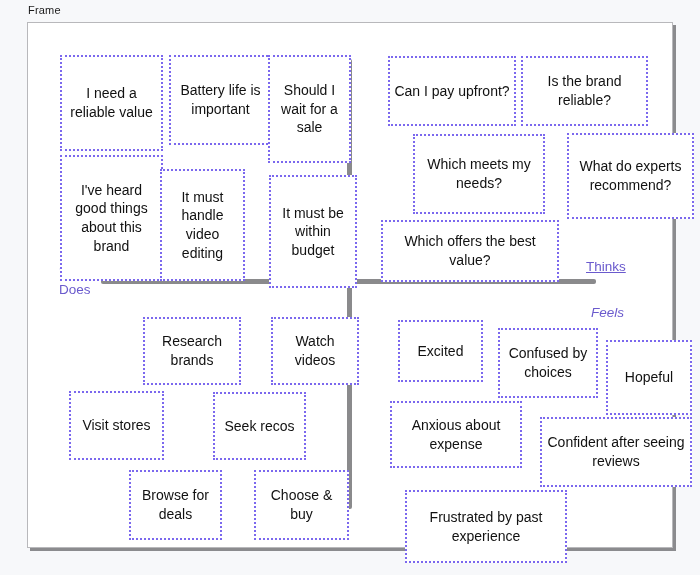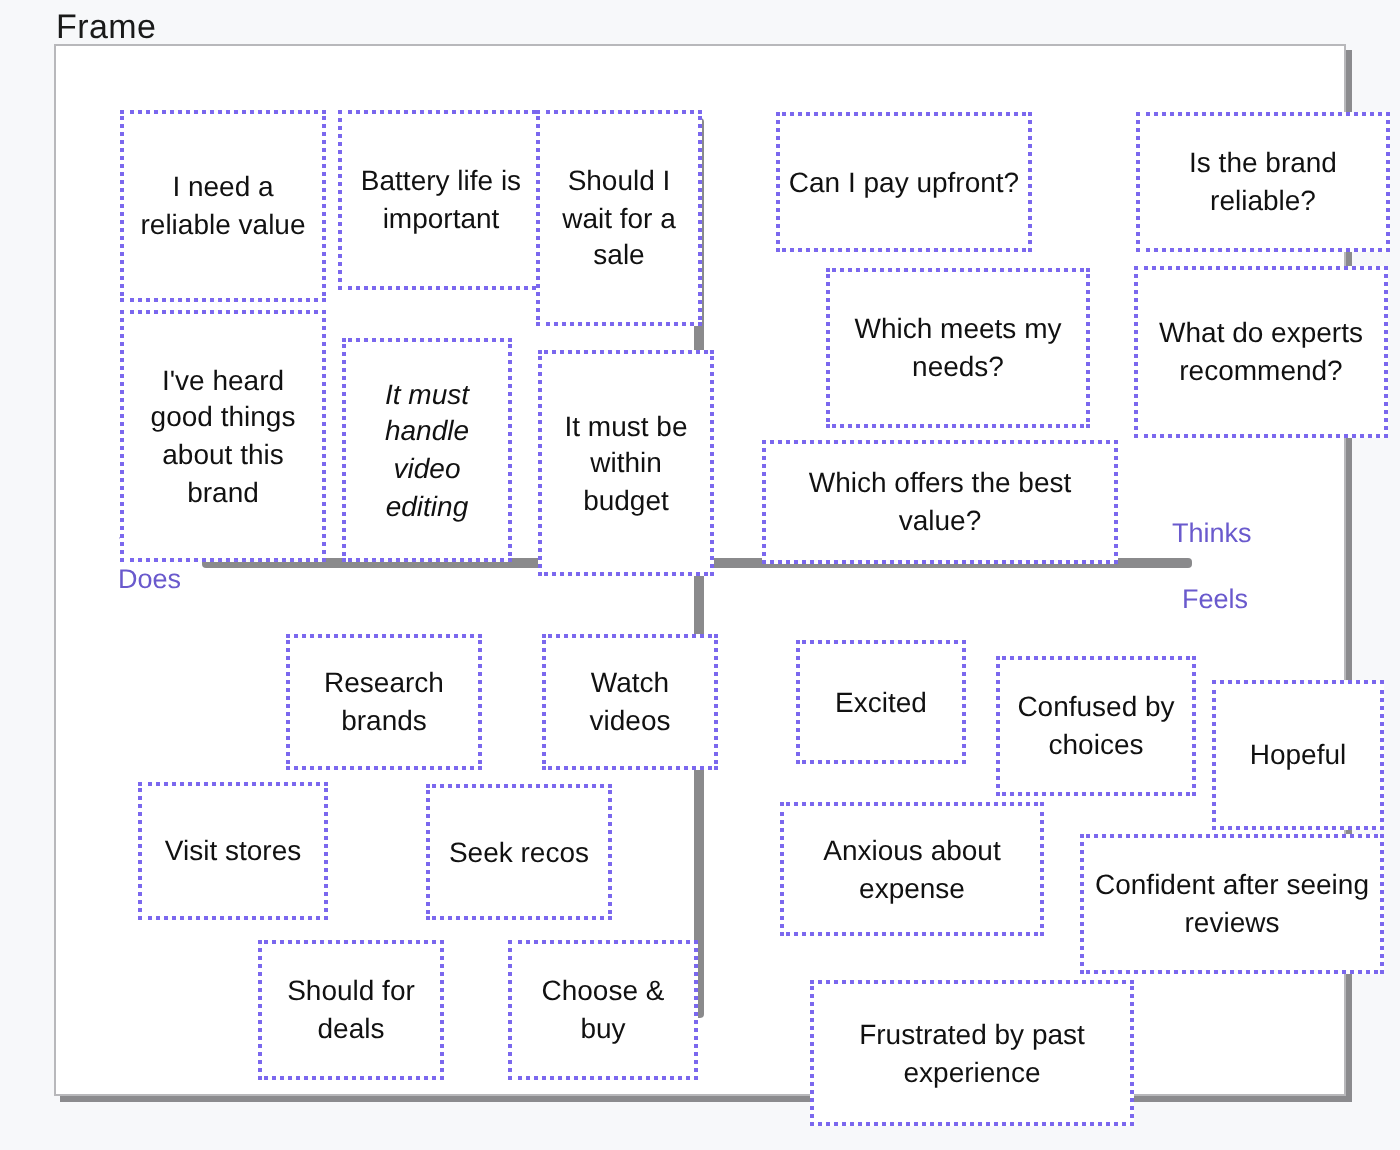--- a/index.html
+++ b/index.html
@@ -11,21 +11,21 @@
     height: 575px;
     background: #f7f8fa;
     font-family: "Liberation Sans", sans-serif;
     overflow: hidden;
     position: relative;
   }
   #frame-label {
     position: absolute;
     left: 28px;
     top: 4px;
-    font-size: 17px;
+    font-size: 11px;
     color: #1a1a1a;
     letter-spacing: 0.2px;
   }
   #canvas {
     position: absolute;
     left: 27px;
     top: 22px;
     width: 646px;
     height: 526px;
     background: #ffffff;
@@ -52,22 +52,22 @@
   }
   .quad-label {
     position: absolute;
     color: #6a5acd;
     font-size: 13.5px;
     font-family: "Liberation Sans", sans-serif;
     white-space: nowrap;
   }
   #label-says  { left: 31px;  top: 236px; }
   #label-does  { left: 31px;  top: 259px; }
-  #label-thinks{ left: 558px; top: 236px; }
-  #label-feels { left: 563px; top: 269px; }
+  #label-thinks{ left: 558px; top: 236px; text-decoration: underline; }
+  #label-feels { left: 563px; top: 282px; font-style: italic; }
   .note {
     position: absolute;
     border: 2px dotted #7b68ee;
     background: #ffffff;
     box-sizing: border-box;
     display: flex;
     align-items: center;
     justify-content: center;
     text-align: center;
     font-size: 14px;
@@ -90,32 +90,32 @@
   <div class="quad-label" id="label-says">Says</div>
   <div class="quad-label" id="label-thinks">Thinks</div>
   <div class="quad-label" id="label-does">Does</div>
   <div class="quad-label" id="label-feels">Feels</div>
 
   <div id="notes-layer">
       <div class="note" style="left: 32px; top: 32px; width: 103px; height: 96px;">I need a reliable value</div>
       <div class="note" style="left: 141px; top: 32px; width: 103px; height: 90px;">Battery life is important</div>
       <div class="note" style="left: 240px; top: 32px; width: 83px; height: 108px;">Should I wait for a sale</div>
       <div class="note" style="left: 32px; top: 132px; width: 103px; height: 126px;">I've heard good things about this brand</div>
-      <div class="note" style="left: 143px; top: 146px; width: 85px; height: 112px; font-style: italic;">It must handle video editing</div>
+      <div class="note" style="left: 132px; top: 146px; width: 85px; height: 112px;">It must handle video editing</div>
       <div class="note" style="left: 241px; top: 152px; width: 88px; height: 113px;">It must be within budget</div>
       <div class="note" style="left: 360px; top: 33px; width: 128px; height: 70px;">Can I pay upfront?</div>
-      <div class="note" style="left: 540px; top: 33px; width: 127px; height: 70px;">Is the brand reliable?</div>
+      <div class="note" style="left: 493px; top: 33px; width: 127px; height: 70px;">Is the brand reliable?</div>
       <div class="note" style="left: 385px; top: 111px; width: 132px; height: 80px;">Which meets my needs?</div>
       <div class="note" style="left: 539px; top: 110px; width: 127px; height: 86px;">What do experts recommend?</div>
       <div class="note" style="left: 353px; top: 197px; width: 178px; height: 62px;">Which offers the best value?</div>
       <div class="note" style="left: 115px; top: 294px; width: 98px; height: 68px;">Research brands</div>
       <div class="note" style="left: 243px; top: 294px; width: 88px; height: 68px;">Watch videos</div>
       <div class="note" style="left: 41px; top: 368px; width: 95px; height: 69px;">Visit stores</div>
       <div class="note" style="left: 185px; top: 369px; width: 93px; height: 68px;">Seek recos</div>
-      <div class="note" style="left: 101px; top: 447px; width: 93px; height: 70px;">Should for deals</div>
+      <div class="note" style="left: 101px; top: 447px; width: 93px; height: 70px;">Browse for deals</div>
       <div class="note" style="left: 226px; top: 447px; width: 95px; height: 70px;">Choose &amp; buy</div>
       <div class="note" style="left: 370px; top: 297px; width: 85px; height: 62px;">Excited</div>
       <div class="note" style="left: 470px; top: 305px; width: 100px; height: 70px;">Confused by choices</div>
       <div class="note" style="left: 578px; top: 317px; width: 86px; height: 75px;">Hopeful</div>
       <div class="note" style="left: 362px; top: 378px; width: 132px; height: 67px;">Anxious about expense</div>
       <div class="note" style="left: 512px; top: 394px; width: 152px; height: 70px;">Confident after seeing reviews</div>
       <div class="note" style="left: 377px; top: 467px; width: 162px; height: 73px;">Frustrated by past experience</div>
     </div>
 
 </div>

